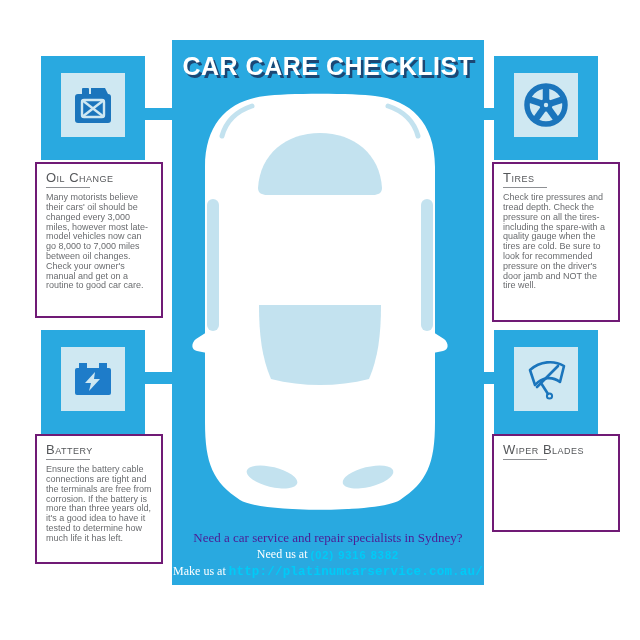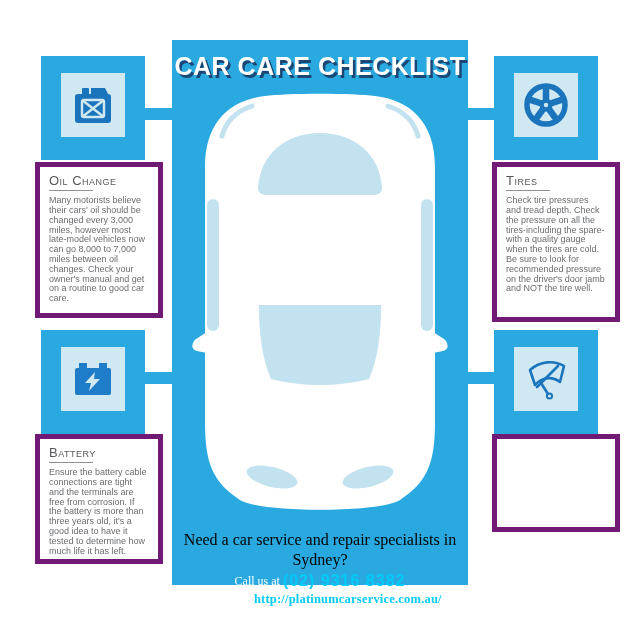--- a/index.html
+++ b/index.html
@@ -1,53 +1,53 @@
 <!DOCTYPE html>
 <html><head>
 <meta charset="utf-8">
 <style>
   html,body{margin:0;padding:0;background:#ffffff;}
   .canvas{position:relative;width:640px;height:640px;background:#ffffff;overflow:hidden;
           font-family:"Liberation Sans", sans-serif;}
 
   
-  .center-panel{position:absolute;left:172px;top:40px;width:296px;height:545px;background:#29A9E0;}
+  .center-panel{position:absolute;left:172px;top:40px;width:296px;height:545px;background:#29A9E0;padding-left:16px;}
   .main-title{position:absolute;top:12px;left:0;width:100%;text-align:center;
               color:#ffffff;font-size:25px;font-weight:bold;letter-spacing:0.5px;
               text-shadow:2.5px 2.5px 0 rgba(26,54,96,0.85);}
   .car-wrap{position:absolute;left:18px;top:52px;width:260px;height:425px;}
 
   
   .footer{position:absolute;left:0;top:490px;width:100%;text-align:center;line-height:1.25;}
-  .footer-line1{font-family:"Liberation Serif", serif;color:#000000;font-size:16px;}
+  .footer-line1{font-family:"Liberation Serif", serif;color:#4c1d95;font-size:13px;}
   .footer-line2{margin-top:1px;font-family:"Liberation Serif", serif;color:#ffffff;font-size:12px;}
-  .footer-phone{font-family:"Liberation Sans", sans-serif;color:#00CBF7;font-size:16px;
+  .footer-phone{font-family:"Liberation Sans", sans-serif;color:#00CBF7;font-size:11px;
                 font-weight:bold;letter-spacing:1px;vertical-align:-1px;}
   .footer-line3{margin-top:1px;font-family:"Liberation Serif", serif;color:#ffffff;font-size:12px;}
-  .footer-url{font-family:Liberation Serif, serif;color:#00CBF7;font-size:12.5px;
+  .footer-url{font-family:Liberation Mono, monospace;color:#00CBF7;font-size:12.5px;
               font-weight:bold;letter-spacing:0.2px;cursor:pointer;}
 
   
   .connector{position:absolute;background:#29A9E0;height:12px;}
   .conn-tl{left:145px;top:108px;width:27px;}
   .conn-tr{left:468px;top:108px;width:26px;}
   .conn-bl{left:145px;top:372px;width:27px;}
   .conn-br{left:468px;top:372px;width:26px;}
 
   
   .icon-box{position:absolute;width:104px;height:104px;background:#29A9E0;}
   .icon-inner{position:absolute;left:20px;top:17px;width:64px;height:64px;background:#CFE8F2;
               display:flex;align-items:center;justify-content:center;}
   .box-oil{left:41px;top:56px;}
   .box-tires{left:494px;top:56px;}
   .box-battery{left:41px;top:330px;}
   .box-wiper{left:494px;top:330px;}
 
   
-  .label-panel{position:absolute;width:128px;background:#ffffff;border:5px solid #701a75;
+  .label-panel{position:absolute;width:128px;background:#ffffff;border:2px solid #701a75;
                box-sizing:border-box;padding:7px 9px 6px 9px;}
   .lp-oil{left:35px;top:162px;height:156px;}
   .lp-tires{left:492px;top:162px;height:160px;}
   .lp-battery{left:35px;top:434px;height:130px;}
   .lp-wiper{left:492px;top:434px;height:98px;}
   .panel-heading{font-size:13px;font-variant:small-caps;letter-spacing:0.5px;color:#55575A;
                  line-height:1.1;}
   .panel-heading::after{content:"";display:block;width:44px;height:1px;background:#8E9094;
                         margin-top:2px;margin-bottom:5px;}
   .panel-body{font-size:9px;line-height:9.8px;color:#6A6C6F;}
@@ -83,21 +83,21 @@
         <path d="M243,240 L254,247 C259,251 259,258 253,259 L243,261 Z" fill="#ffffff"></path>
 
         <ellipse cx="82" cy="385" rx="26" ry="10" transform="rotate(14 82 385)" fill="#C3E2EF"></ellipse>
         <ellipse cx="178" cy="385" rx="26" ry="10" transform="rotate(-14 178 385)" fill="#C3E2EF"></ellipse>
       </svg>
     </div>
 
     <div class="footer">
       <div class="footer-line1">Need a car service and repair specialists in Sydney?</div>
       <div class="footer-line2">
-        <span>Call us at</span>
+        <span>Need us at</span>
         <span class="footer-phone">(02) 9316 8382</span>
       </div>
       <div class="footer-line3">
         <span>Make us at</span>
         <span class="footer-url">http://platinumcarservice.com.au/</span>
       </div>
     </div>
   </div>
 
   <div class="connector conn-tl"></div>
@@ -166,15 +166,16 @@
     <div class="panel-heading">Tires</div>
     <div class="panel-body">Check tire pressures and tread depth. Check the pressure on all the tires-including the spare-with a quality gauge when the tires are cold. Be sure to look for recommended pressure on the driver's door jamb and NOT the tire well.</div>
   </div>
 
   <div class="label-panel lp-battery">
     <div class="panel-heading">Battery</div>
     <div class="panel-body">Ensure the battery cable connections are tight and the terminals are free from corrosion. If the battery is more than three years old, it's a good idea to have it tested to determine how much life it has left.</div>
   </div>
 
   <div class="label-panel lp-wiper">
+    <div class="panel-heading">Wiper Blades</div>
   </div>
 
 </div>
 
 </body></html>

